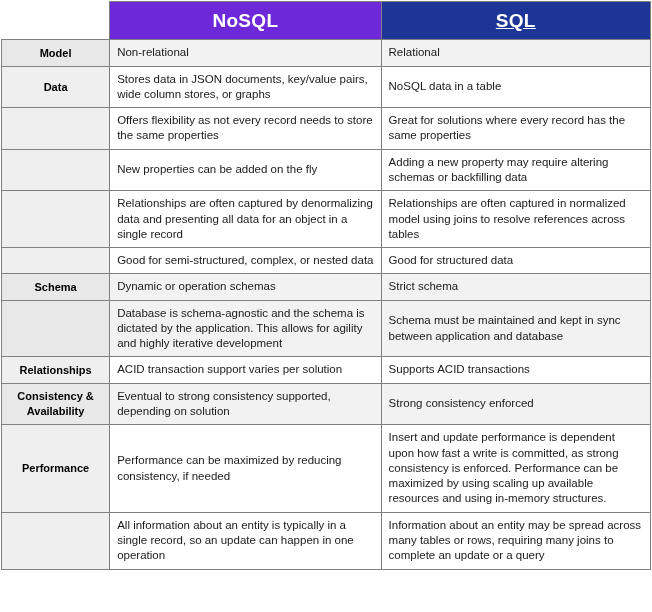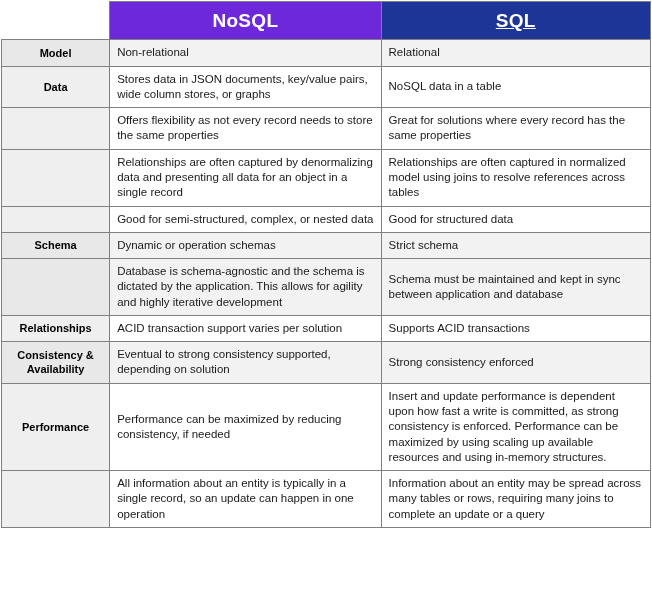--- a/index.html
+++ b/index.html
@@ -94,20 +94,25 @@
       <td class="cell">Stores data in JSON documents, key/value pairs, wide column stores, or graphs</td>
       <td class="cell">NoSQL data in a table</td>
     </tr>
 
     <tr>
       <td class="rowlabel"></td>
       <td class="cell">Offers flexibility as not every record needs to store the same properties</td>
       <td class="cell">Great for solutions where every record has the same properties</td>
     </tr>
 
+    <tr>
+      <td class="rowlabel"></td>
+      <td class="cell">New properties can be added on the fly</td>
+      <td class="cell">Adding a new property may require altering schemas or backfilling data</td>
+    </tr>
 
     <tr>
       <td class="rowlabel"></td>
       <td class="cell">Relationships are often captured by denormalizing data and presenting all data for an object in a single record</td>
       <td class="cell">Relationships are often captured in normalized model using joins to resolve references across tables</td>
     </tr>
 
     <tr>
       <td class="rowlabel"></td>
       <td class="cell">Good for semi-structured, complex, or nested data</td>

